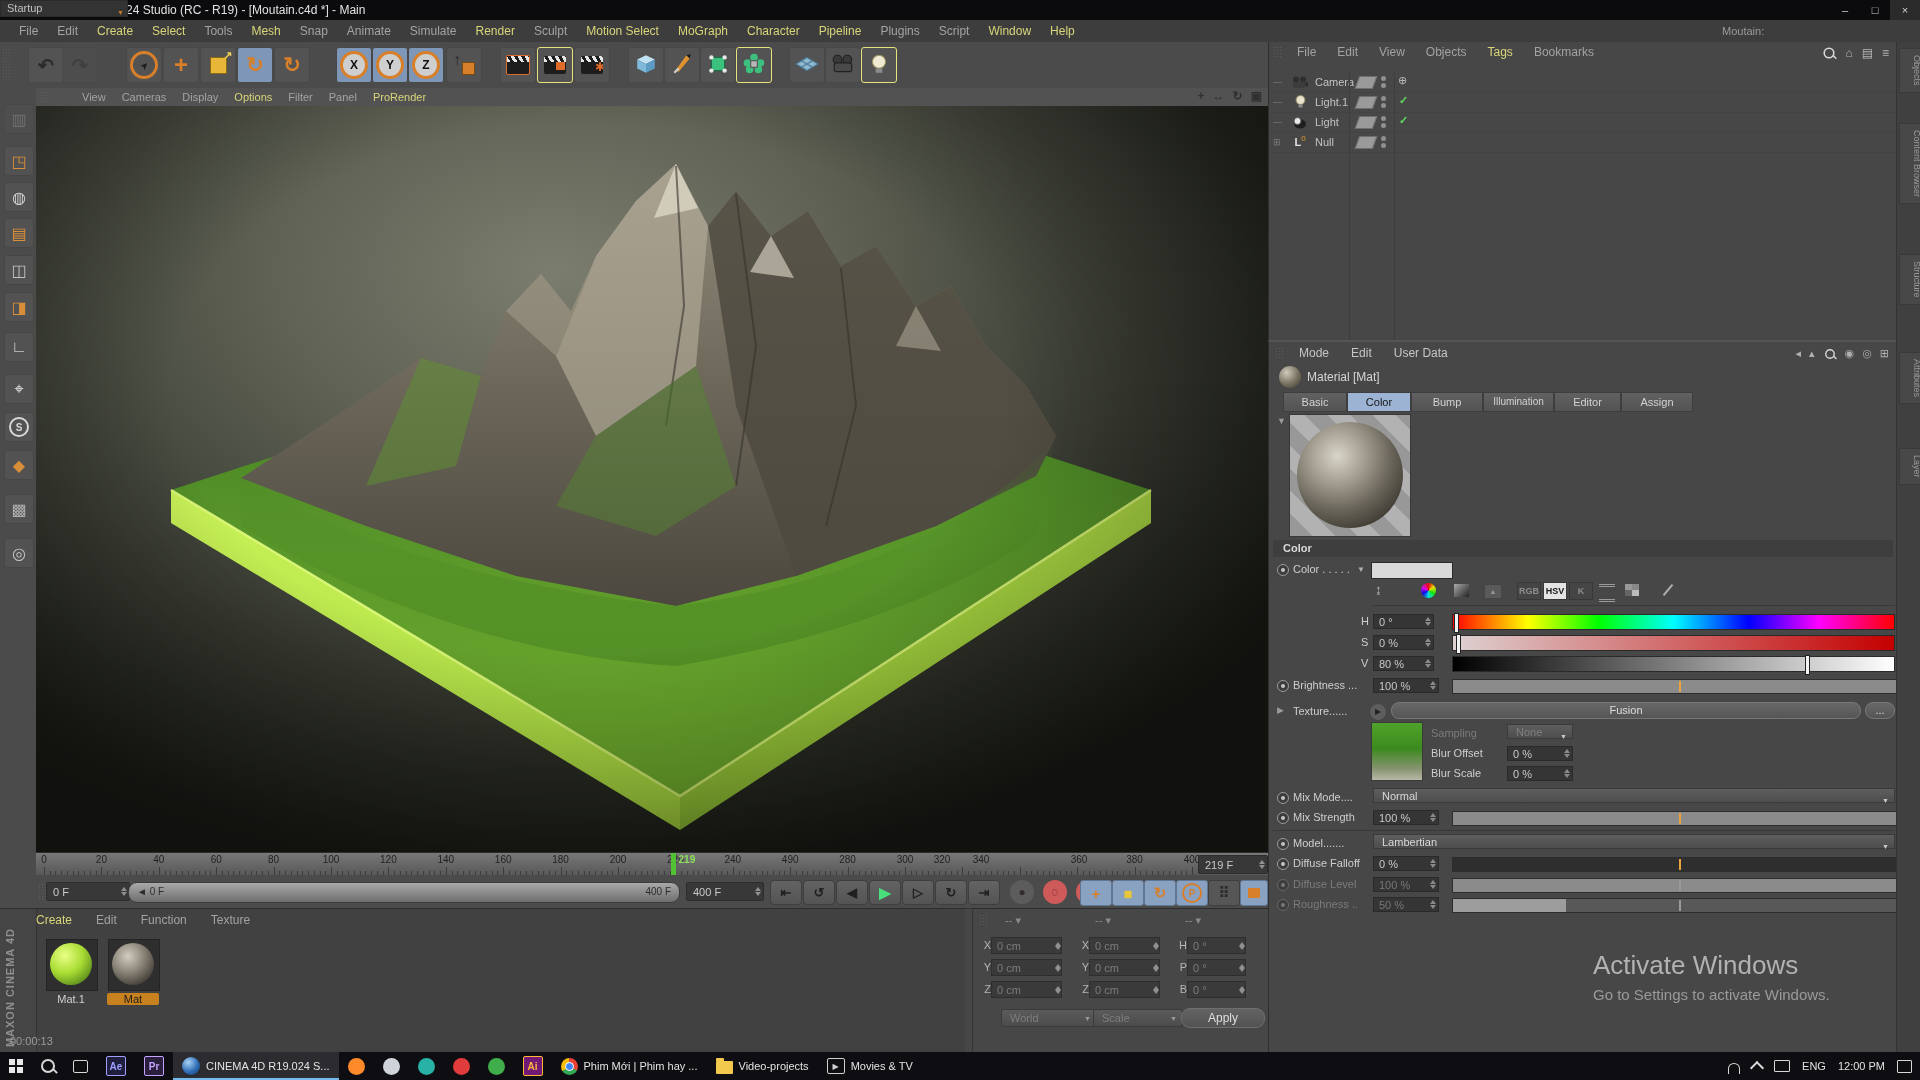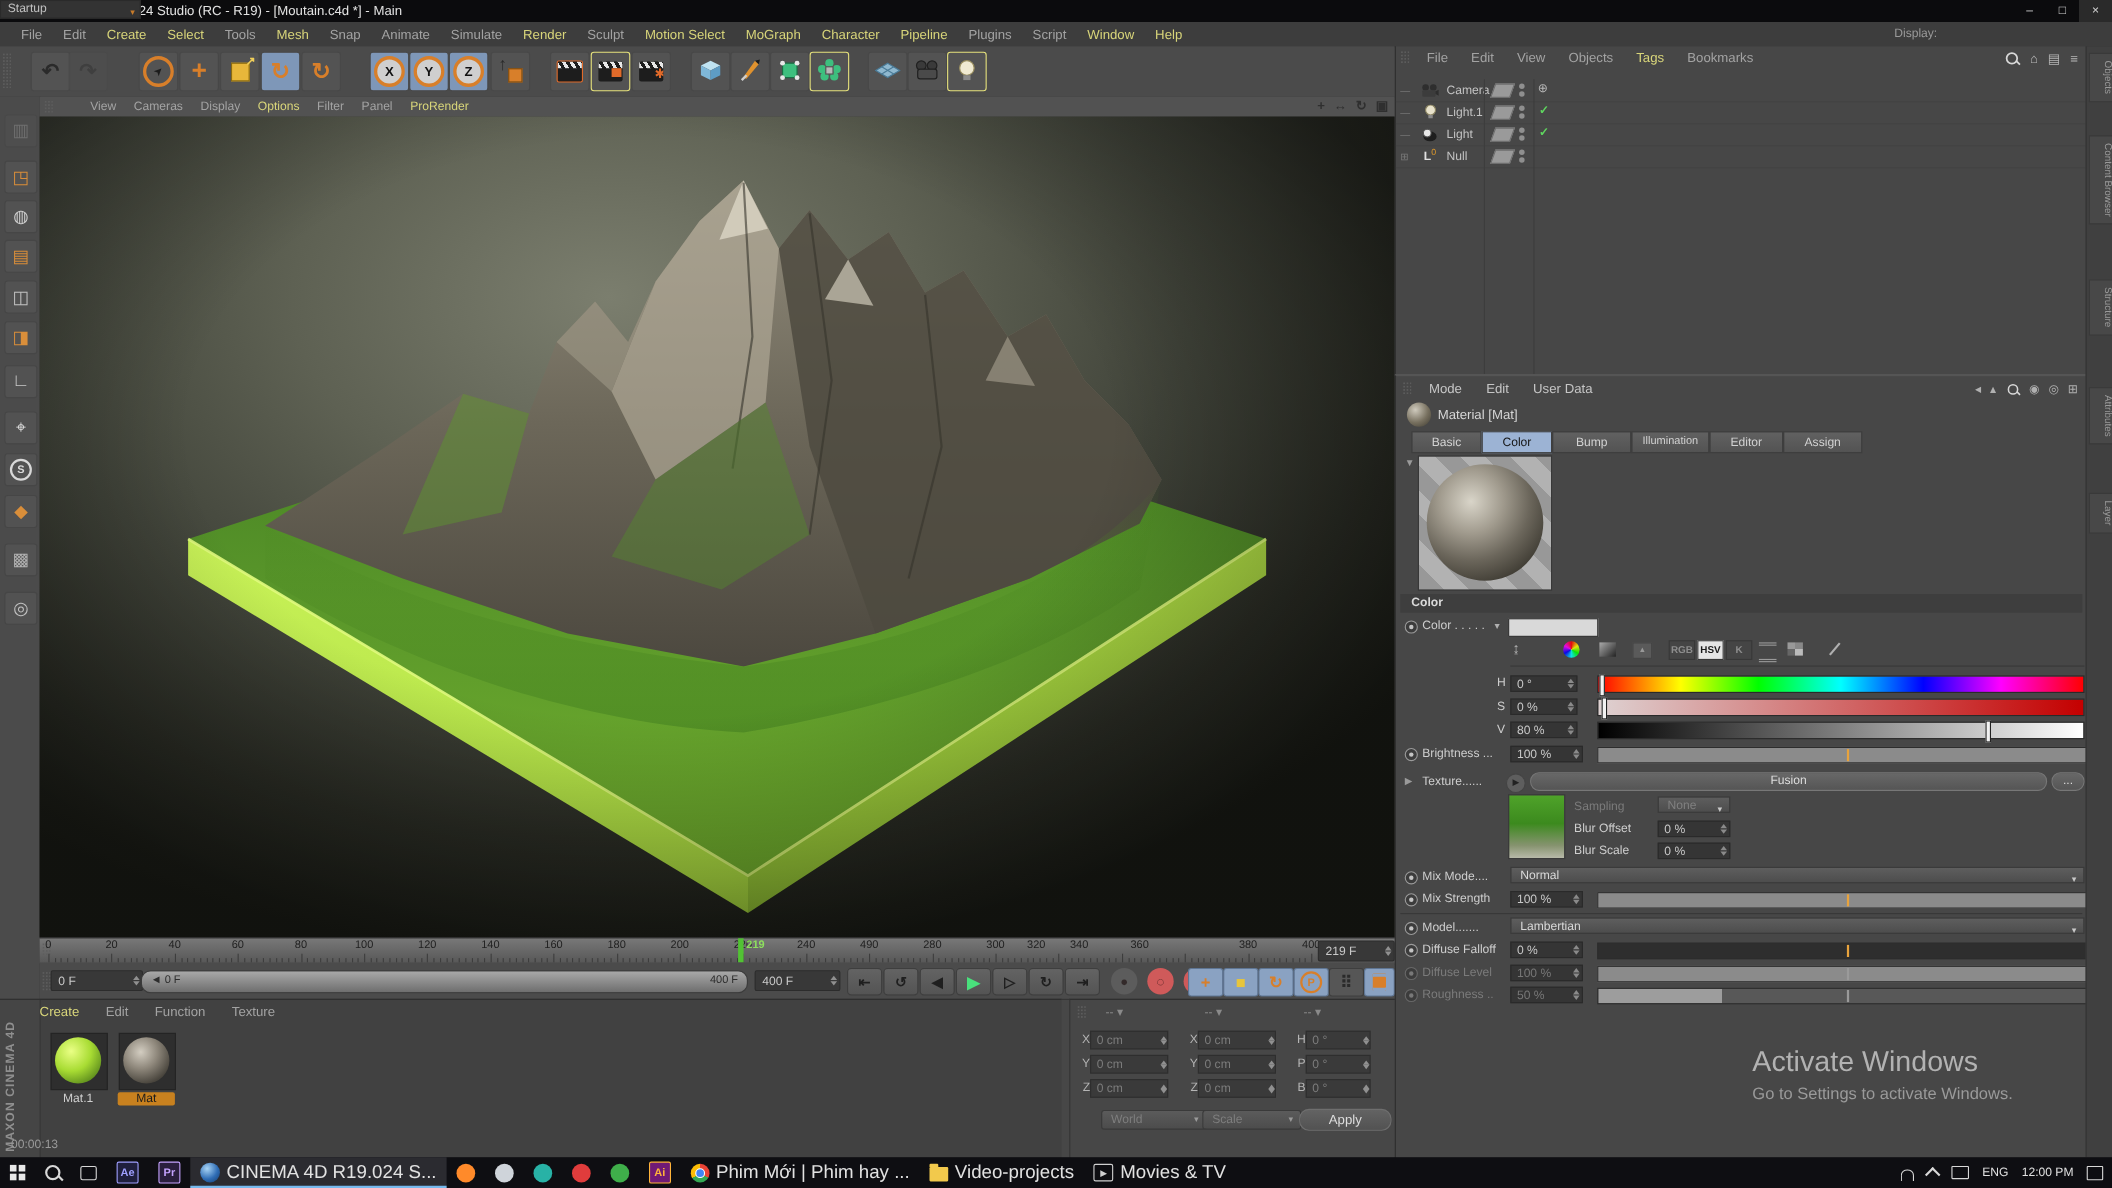--- a/index.html
+++ b/index.html
@@ -129,21 +129,21 @@
   .modebtn.active{background:#e4e4e4;color:#1a1a1a;}
   #watermark1{position:absolute;left:324px;top:608px;color:#b2b2b2;font-size:26px;font-family:"Liberation Sans",sans-serif;}
   #watermark2{position:absolute;left:324px;top:644px;color:#9a9a9a;font-size:15px;}
   #side-strip{position:absolute;left:1896px;top:42px;width:24px;height:1010px;background:#404040;border-left:1px solid #333;}
   .vtab{position:absolute;left:2px;width:20px;writing-mode:vertical-rl;color:#9b9b9b;font-size:9px;background:#484848;border:1px solid #393939;border-radius:0 3px 3px 0;padding:6px 2px;text-align:center;}
   
   #taskbar{position:absolute;left:0;top:1052px;width:1920px;height:28px;background:#0e0e12;display:flex;align-items:center;}
   .tb-it{height:28px;display:flex;align-items:center;justify-content:center;padding:0 9px;}
   .tb-it.active-app{background:#2b2b30;box-shadow:inset 0 -2px 0 #76b9ed;}
   .tb-it.app{gap:6px;}
-  .tb-label{color:#e2e2e2;font-size:17px;white-space:nowrap;}
+  .tb-label{color:#e2e2e2;font-size:11px;white-space:nowrap;}
   .tb-tile{width:18px;height:18px;border-radius:2px;display:flex;align-items:center;justify-content:center;font-size:10px;font-weight:bold;}
   .tb-dot{width:17px;height:17px;border-radius:50%;}
   #tray{margin-left:auto;display:flex;align-items:center;gap:12px;padding-right:8px;color:#e0e0e0;font-size:11px;}
   .win-grid{width:14px;height:14px;background:
      linear-gradient(#e8e8e8,#e8e8e8) 0 0/6px 6px no-repeat,
      linear-gradient(#e8e8e8,#e8e8e8) 8px 0/6px 6px no-repeat,
      linear-gradient(#e8e8e8,#e8e8e8) 0 8px/6px 6px no-repeat,
      linear-gradient(#e8e8e8,#e8e8e8) 8px 8px/6px 6px no-repeat;}
   .mini-search{width:10px;height:10px;border:2px solid #d8d8d8;border-radius:50%;position:relative;}
   .mini-search::after{content:"";position:absolute;left:9px;top:9px;width:6px;height:2px;background:#d8d8d8;transform:rotate(45deg);}
@@ -184,21 +184,21 @@
       <span class="menu-item hl">Motion Select</span>
       <span class="menu-item hl">MoGraph</span>
       <span class="menu-item hl">Character</span>
       <span class="menu-item hl">Pipeline</span>
       <span class="menu-item">Plugins</span>
       <span class="menu-item">Script</span>
       <span class="menu-item hl">Window</span>
       <span class="menu-item hl">Help</span>
     </div>
   <div id="layout-box">
-    <span class="lbl">Display:</span>
+    <span class="lbl">Moutain:</span>
   </div>
   <div id="layout-dd">
     <span>Startup</span><span class="arr">▼</span>
   </div>
 
   <div id="toolbar">
     <div class="grip" style="left:2px;top:6px;height:32px;"></div>
   <div class="tbtn" style="left: 28px;">
         <span class="g">↶</span>
       </div>
@@ -425,21 +425,21 @@
         <span class="tl-label" style="left: 467.2px;">160</span>
         <span class="tl-label" style="left: 524.6px;">180</span>
         <span class="tl-label" style="left: 582px;">200</span>
         <span class="tl-label" style="left: 639.4px;">220</span>
         <span class="tl-label" style="left: 696.8px;">240</span>
         <span class="tl-label" style="left: 754.2px;">490</span>
         <span class="tl-label" style="left: 811.6px;">280</span>
         <span class="tl-label" style="left: 869px;">300</span>
         <span class="tl-label" style="left: 906px;">320</span>
         <span class="tl-label" style="left: 945px;">340</span>
-        <span class="tl-label" style="left: 1000px;">360</span>
+        <span class="tl-label" style="left: 1043px;">360</span>
         <span class="tl-label" style="left: 1098.6px;">380</span>
         <span class="tl-label" style="left: 1156px;">400</span>
       </div>
     <div id="tl-ticks">
         <div class="tl-tick" style="left: 8px; height: 8px;"></div>
         <div class="tl-tick" style="left: 13.74px; height: 4px;"></div>
         <div class="tl-tick" style="left: 19.48px; height: 4px;"></div>
         <div class="tl-tick" style="left: 25.22px; height: 4px;"></div>
         <div class="tl-tick" style="left: 30.96px; height: 4px;"></div>
         <div class="tl-tick" style="left: 36.7px; height: 4px;"></div>

